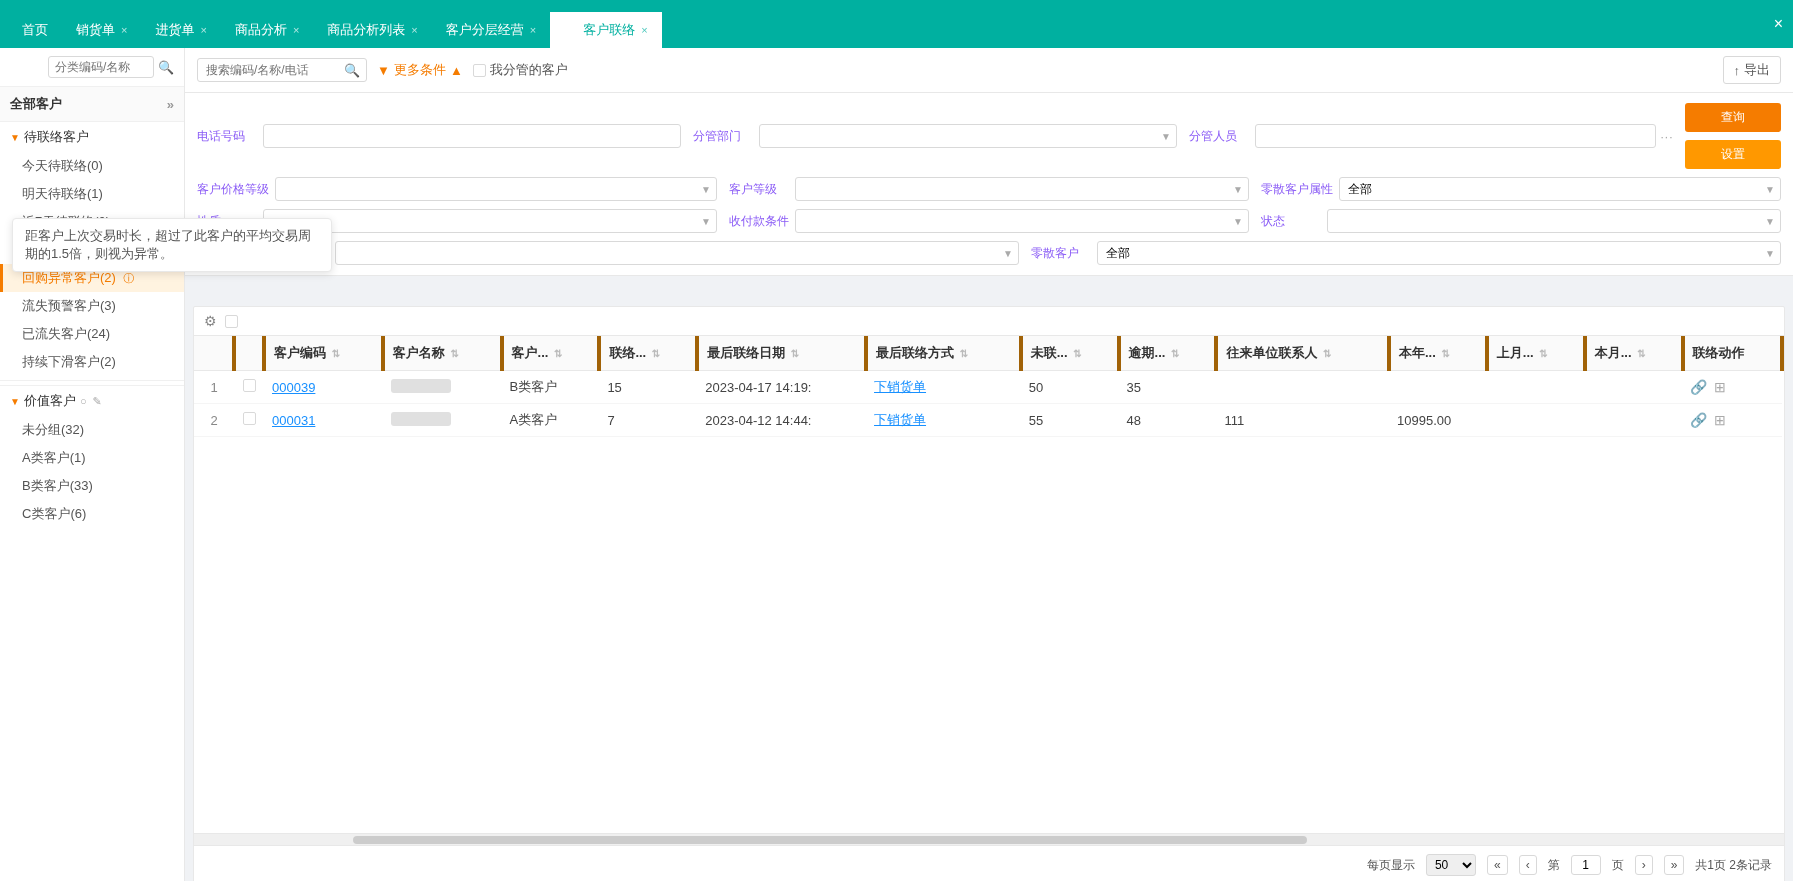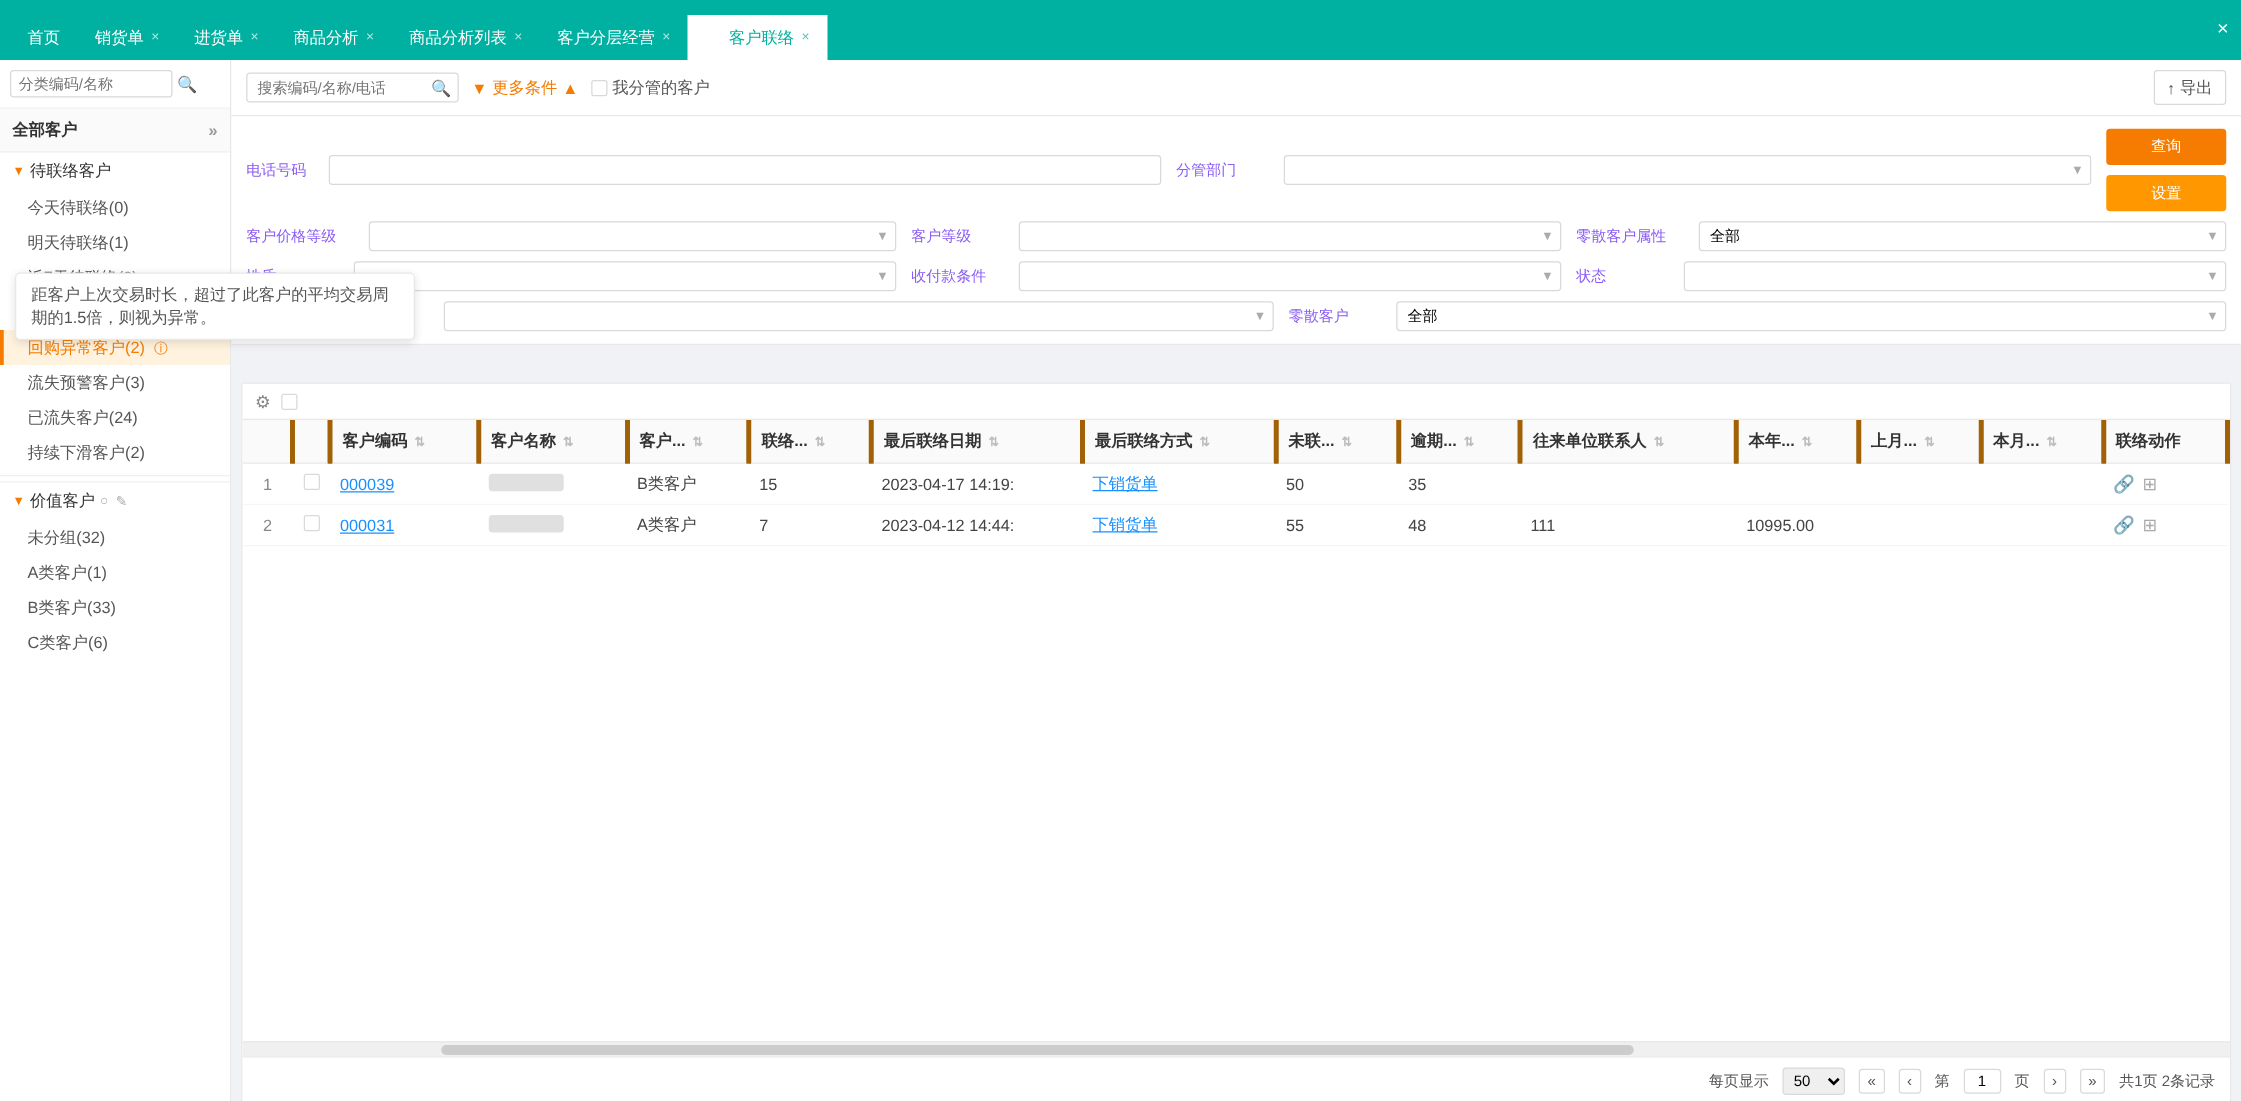--- a/index.html
+++ b/index.html
@@ -64,22 +64,23 @@
       display: flex;
       align-items: center;
       padding: 8px 8px;
       border-bottom: 1px solid #f0f0f0;
     }
     .sidebar-search input {
       border: 1px solid #d9d9d9;
       border-radius: 3px;
       padding: 3px 6px;
       font-size: 12px;
-      width: 130px;
+      width: 106px;
       outline: none;
+      margin-left: 40px;
     }
     .sidebar-search .search-icon-btn {
       margin-left: 4px;
       color: #999;
       cursor: pointer;
     }
 
     .sidebar-header {
       display: flex;
       align-items: center;
@@ -237,21 +238,20 @@
       padding: 4px 22px 4px 8px;
       font-size: 12px;
       outline: none;
       background: #fff;
       appearance: none;
       -webkit-appearance: none;
       position: relative;
       min-width: 120px;
       flex: 1;
       cursor: pointer;
-      margin-left: 20px;
     }
     .select-wrap {
       position: relative;
       flex: 1;
       display: flex;
       align-items: center;
     }
     .select-wrap .chev {
       position: absolute;
       right: 6px;
@@ -583,20 +583,27 @@
           <label>电话号码</label>
           <input class="adv-input" type="text" style="">
         </div>
         <div class="adv-field">
           <label>分管部门</label>
           <div class="select-wrap">
             <select class="adv-select"></select>
             <span class="chev">▼</span>
           </div>
         </div>
+        <div class="adv-field">
+          <label>分管人员</label>
+          <div class="select-wrap">
+            <input class="adv-input" type="text" style="flex: 1 1 0%;">
+            <span style="color:#aaa;margin-left:4px;cursor:pointer;">···</span>
+          </div>
+        </div>
         <div class="btn-group-right">
           <button class="query-btn">查询</button>
           <button class="set-btn">设置</button>
         </div>
       </div>
 
       <div class="adv-row">
         <div class="adv-field">
           <label>客户价格等级</label>
           <div class="select-wrap">

